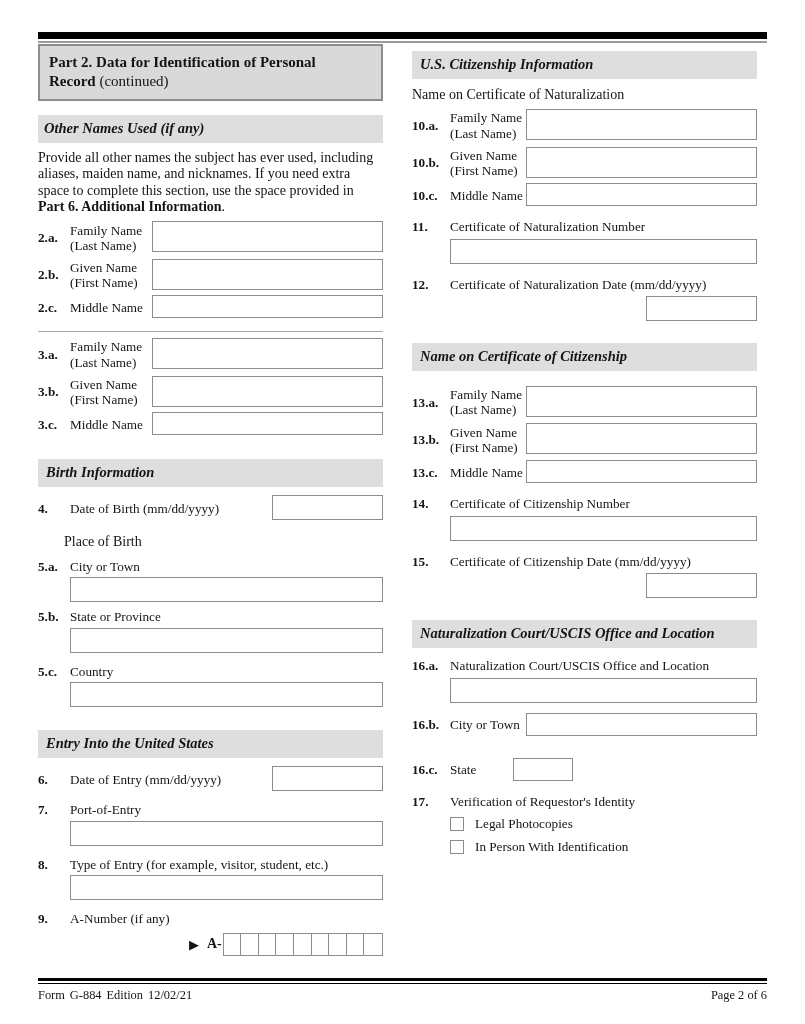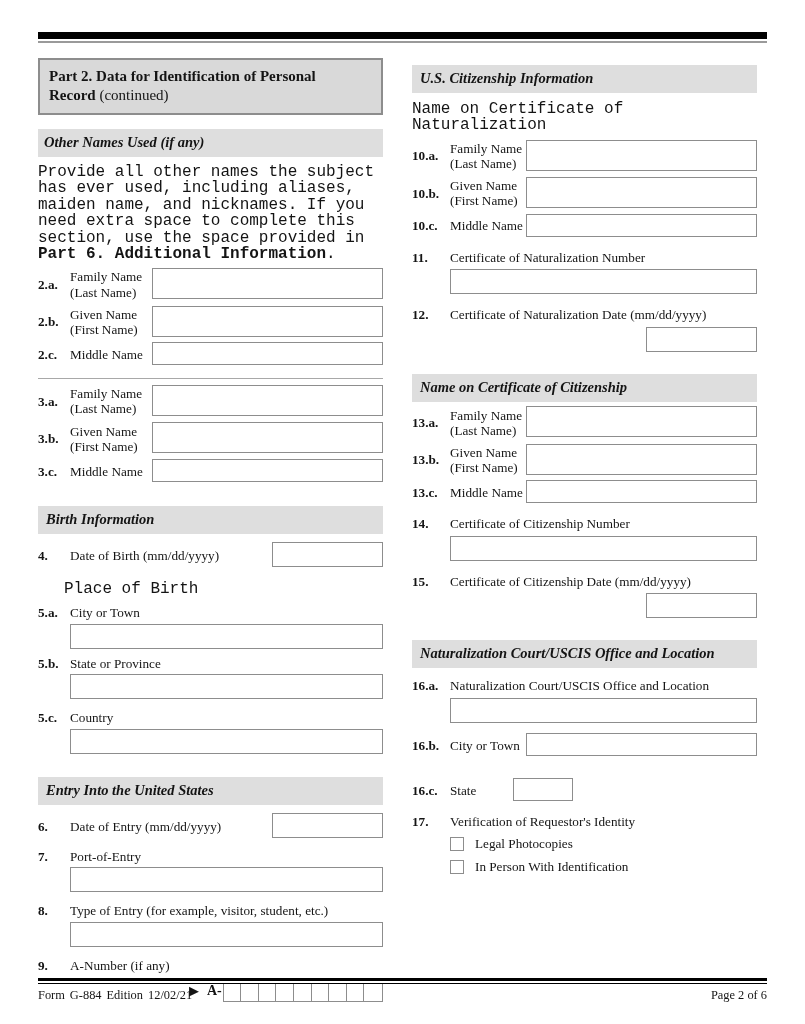--- a/index.html
+++ b/index.html
@@ -35,21 +35,21 @@
   }
   .top-rule-gap { height: 2px; background: #ffffff; }
   .top-rule-thin {
     height: 2px;
     background: #9a9a9a;
   }
 
   
   .col {
     position: absolute;
-    top: 58px;
+    top: 44px;
     width: 345px;
   }
   .col-left { left: 38px; }
   .col-right { left: 412px; }
 
   
   .part-box {
     border: 2px solid #8d8d8d;
     background: #d9d9d9;
     padding: 7px 9px 8px 9px;
@@ -74,24 +74,23 @@
     padding: 5px 8px 6px 8px;
     box-sizing: border-box;
   }
   .band .paren {
     font-weight: bold;
     font-style: italic;
   }
 
   
   .para {
-    font-size: 16px;
+    font-size: 14px;
     line-height: 16.4px;
     margin: 7px 0 2px 0;
-    font-family: Liberation Mono, monospace;
   }
   .para b { font-weight: bold; }
 
   
   .row {
     display: flex;
     align-items: center;
     margin-top: 5px;
   }
   .num {
@@ -412,21 +411,21 @@
       <div class="lab">Certificate of Naturalization Date (mm/dd/yyyy)</div>
     </div>
     <div style="display:flex;justify-content:flex-end;margin-top:4px;">
       <div class="date-inp"></div>
     </div>
 
     <div class="band" style="margin-top:22px;">
       <span>Name on Certificate of Citizenship</span>
     </div>
 
-    <div class="row" style="margin-top:4px;">
+    <div class="row" style="margin-top:14px;">
       <div class="num num-w38">13.a.</div>
       <div class="lab lab-2line" style="width:76px;">
         <div>Family Name</div>
         <div>(Last Name)</div>
       </div>
       <div class="inp inp-2line inp-flex"></div>
     </div>
 
     <div class="row">
       <div class="num num-w38">13.b.</div>

